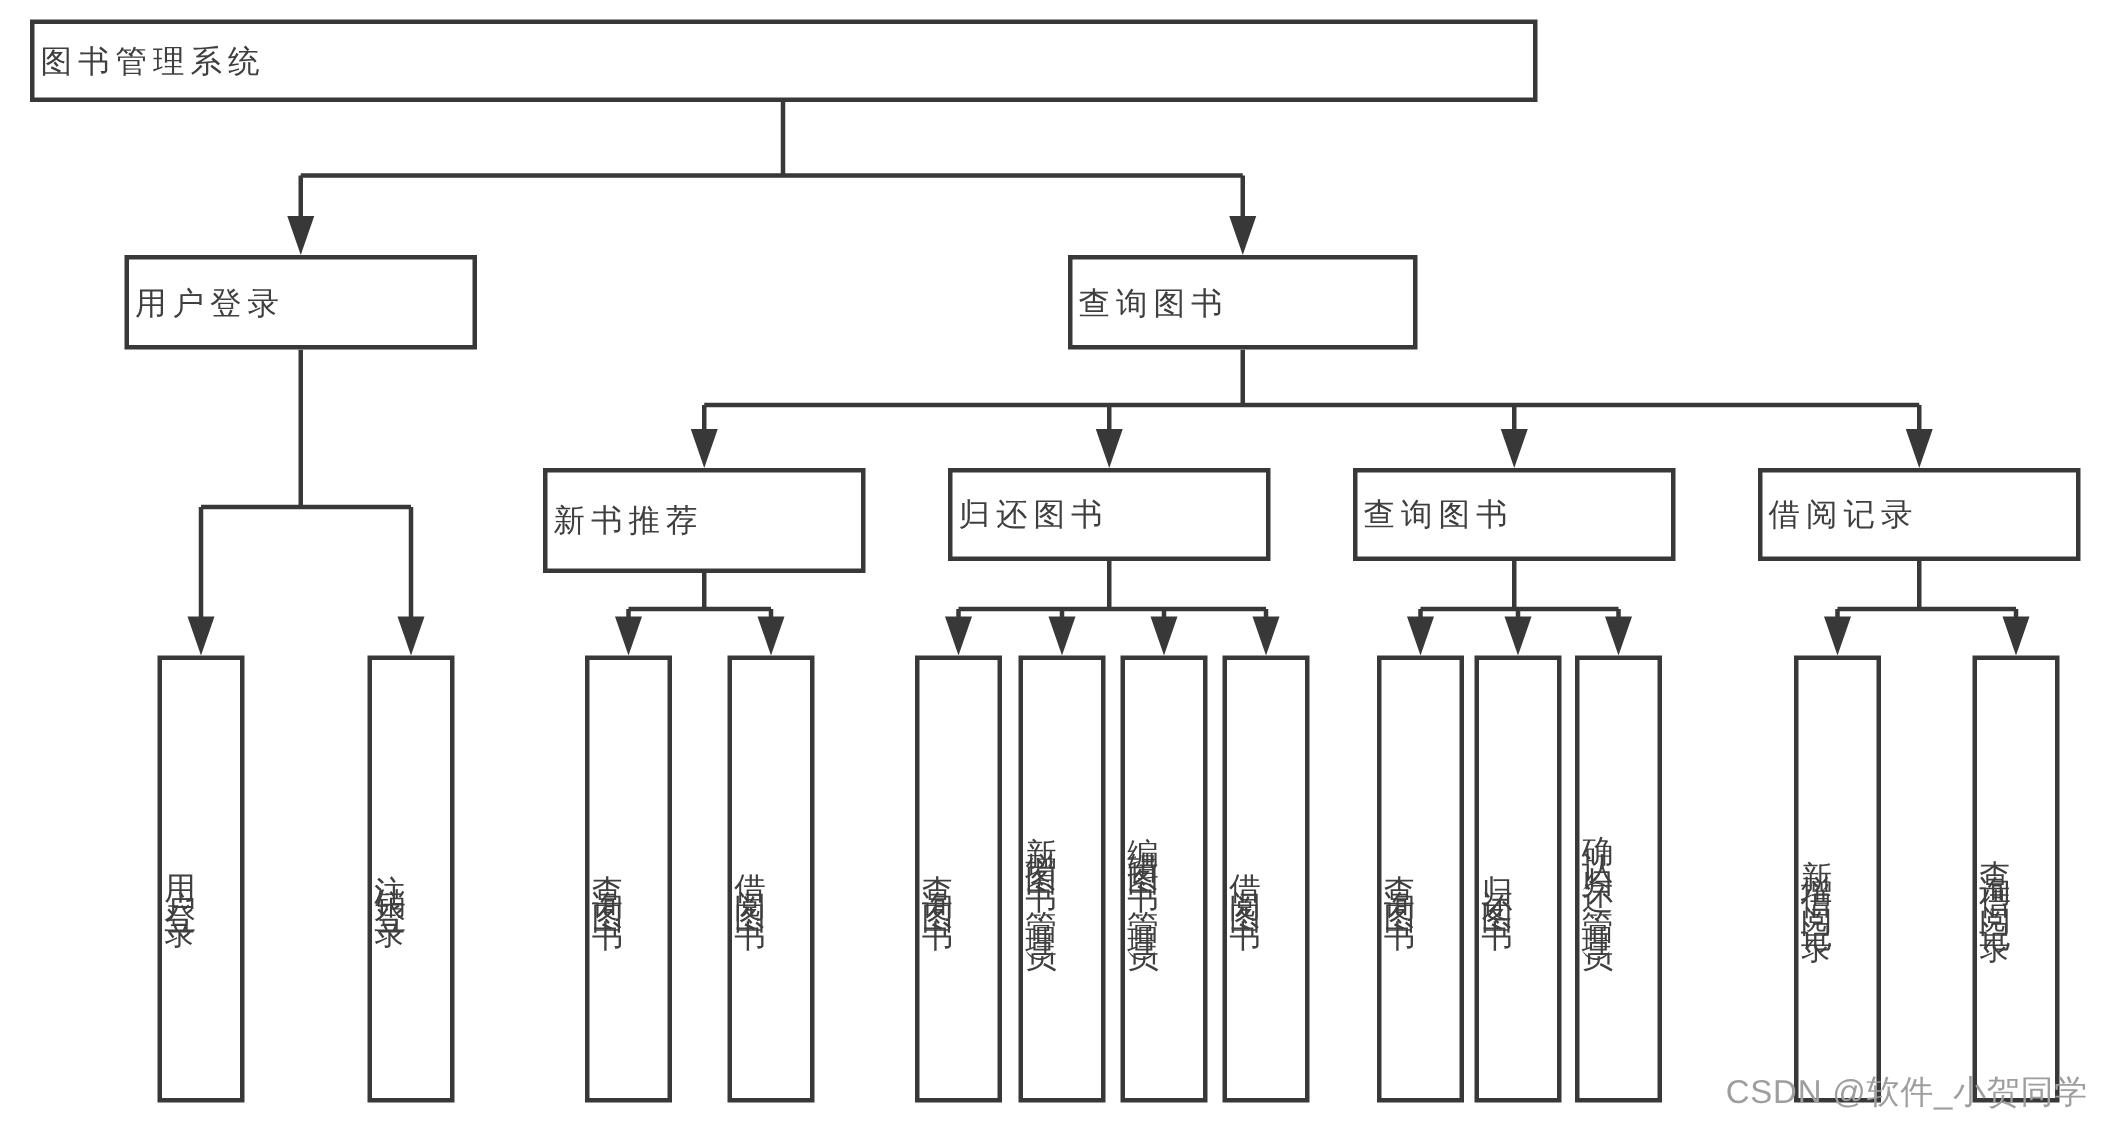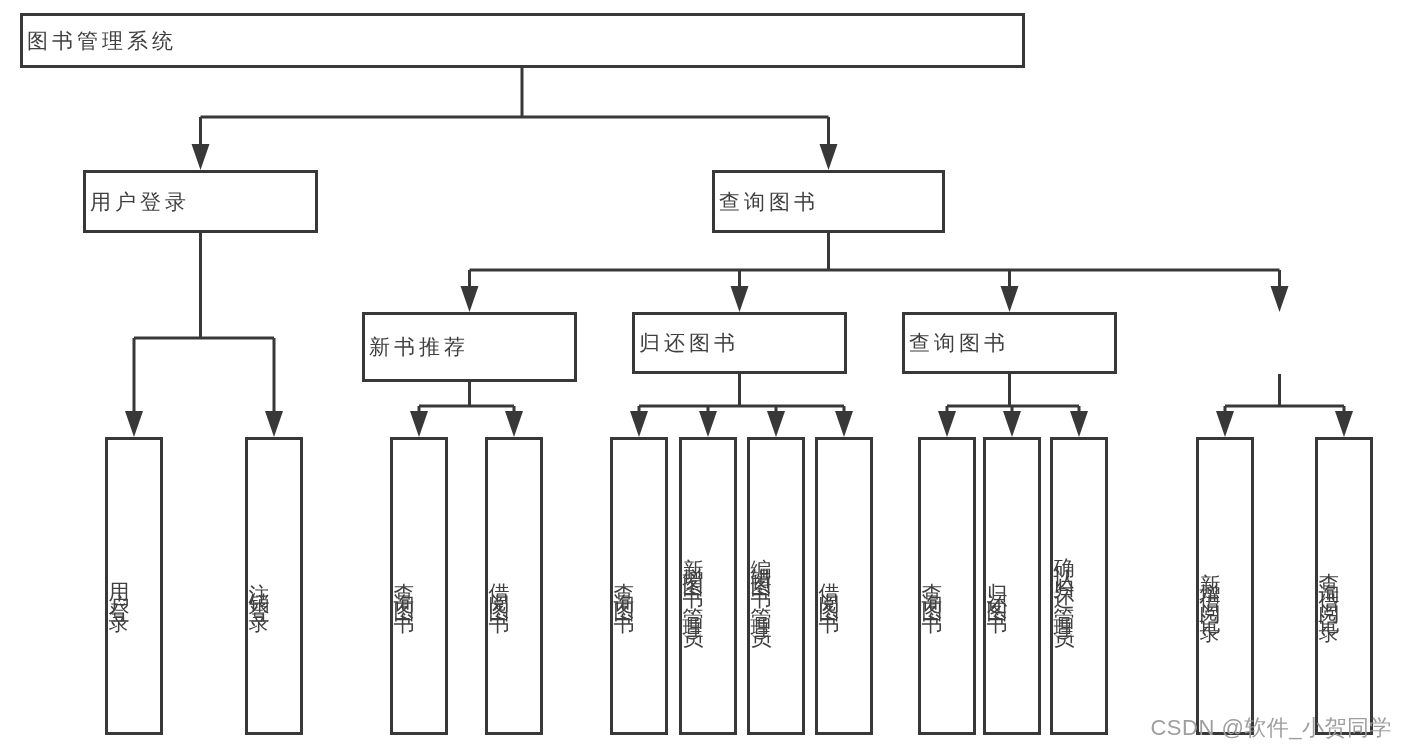--- a/index.html
+++ b/index.html
@@ -73,20 +73,23 @@
 
   <div class="box" style="left:362px;top:312px;width:215px;height:70px">
     <span class="hlabel">新书推荐</span>
   </div>
   <div class="box" style="left:632px;top:312px;width:215px;height:62px">
     <span class="hlabel">归还图书</span>
   </div>
   <div class="box" style="left:902px;top:312px;width:215px;height:62px">
     <span class="hlabel">查询图书</span>
   </div>
+  <div class="box" style="left:1172px;top:312px;width:215px;height:62px">
+    <span class="hlabel">借阅记录</span>
+  </div>
 
   <div class="box" style="left:105px;top:437px;width:58px;height:298px">
     <span class="vlabel">用户登录</span>
   </div>
   <div class="box" style="left:245px;top:437px;width:58px;height:298px">
     <span class="vlabel">注销登录</span>
   </div>
 
   <div class="box" style="left:390px;top:437px;width:58px;height:298px">
     <span class="vlabel">查询图书</span>

